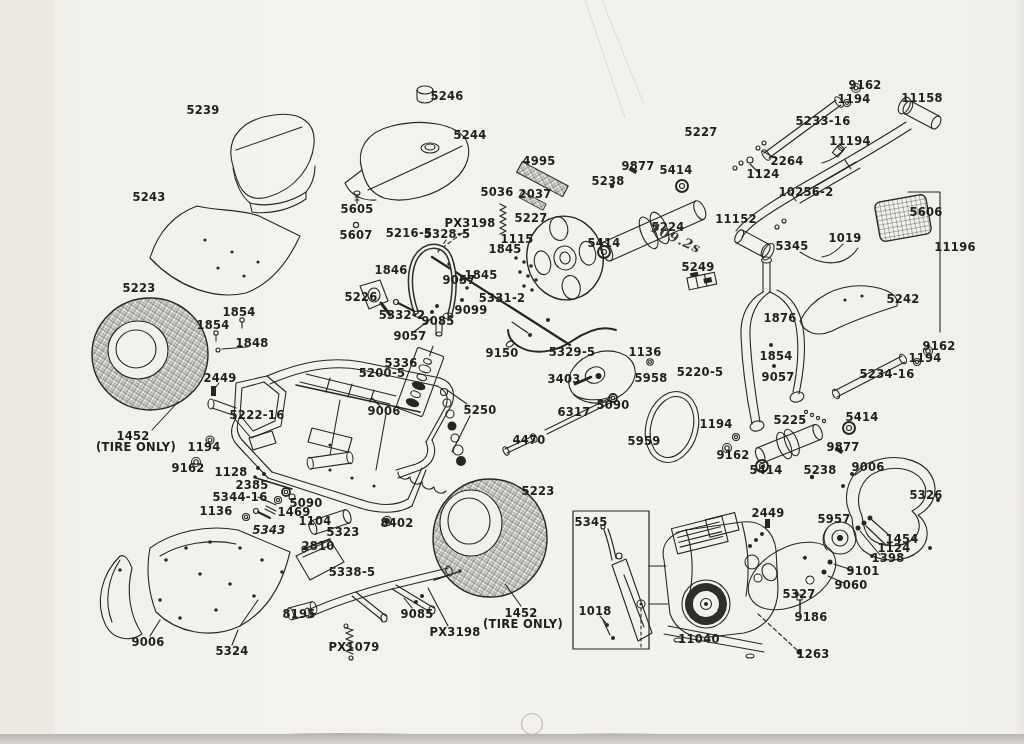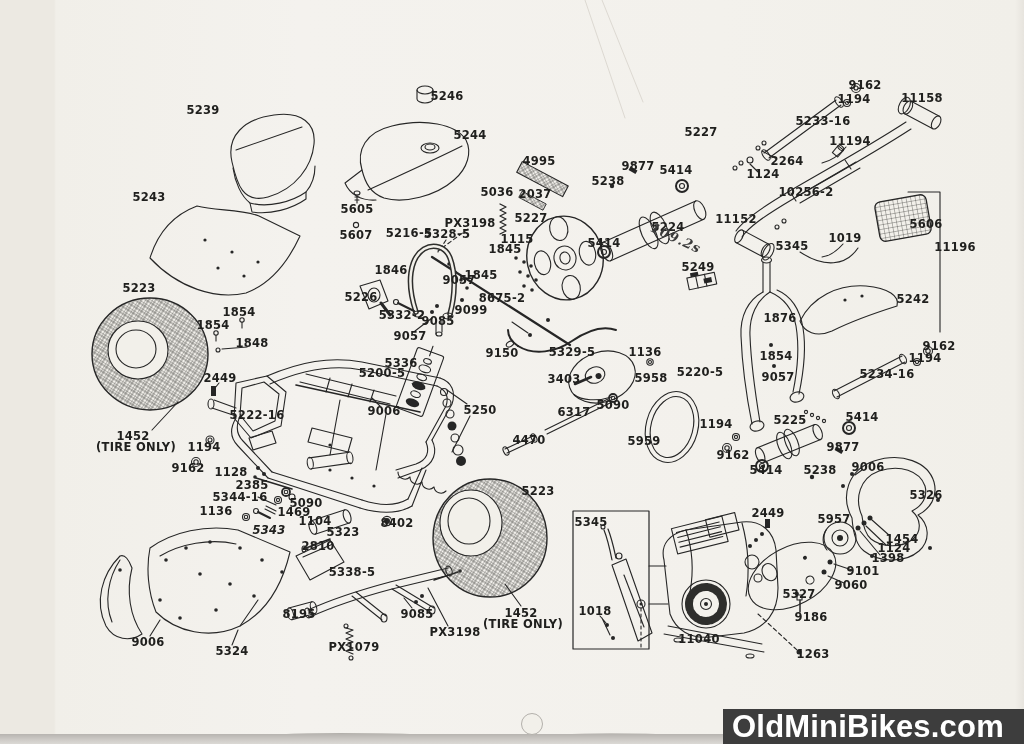--- a/index.html
+++ b/index.html
@@ -566,42 +566,42 @@
       <div class="plabel" style="left: 608px; top: 181px;">5238</div>
       <div class="plabel" style="left: 638px; top: 166px;">9877</div>
       <div class="plabel" style="left: 676px; top: 170px;">5414</div>
       <div class="plabel" style="left: 701px; top: 132px;">5227</div>
       <div class="plabel" style="left: 668px; top: 227px;">5224</div>
       <div class="plabel" style="left: 604px; top: 243px;">5414</div>
       <div class="plabel" style="left: 698px; top: 267px;">5249</div>
       <div class="plabel" style="left: 736px; top: 219px;">11152</div>
       <div class="plabel" style="left: 792px; top: 246px;">5345</div>
       <div class="plabel" style="left: 845px; top: 238px;">1019</div>
-      <div class="plabel" style="left: 926px; top: 224px;">5606</div>
+      <div class="plabel" style="left: 926px; top: 212px;">5606</div>
       <div class="plabel" style="left: 955px; top: 247px;">11196</div>
       <div class="plabel" style="left: 806px; top: 192px;">10256-2</div>
       <div class="plabel" style="left: 850px; top: 141px;">11194</div>
       <div class="plabel" style="left: 787px; top: 161px;">2264</div>
       <div class="plabel" style="left: 763px; top: 174px;">1124</div>
       <div class="plabel" style="left: 823px; top: 121px;">5233-16</div>
       <div class="plabel" style="left: 865px; top: 85px;">9162</div>
       <div class="plabel" style="left: 854px; top: 99px;">1194</div>
       <div class="plabel" style="left: 922px; top: 98px;">11158</div>
-      <div class="plabel" style="left: 502px; top: 298px;">8675-2</div>
+      <div class="plabel" style="left: 502px; top: 298px;">5331-2</div>
       <div class="plabel" style="left: 502px; top: 353px;">9150</div>
       <div class="plabel" style="left: 572px; top: 352px;">5329-5</div>
       <div class="plabel" style="left: 645px; top: 352px;">1136</div>
       <div class="plabel" style="left: 651px; top: 378px;">5958</div>
       <div class="plabel" style="left: 564px; top: 379px;">3403</div>
       <div class="plabel" style="left: 613px; top: 405px;">5090</div>
       <div class="plabel" style="left: 574px; top: 412px;">6317</div>
       <div class="plabel" style="left: 529px; top: 440px;">4470</div>
       <div class="plabel" style="left: 644px; top: 441px;">5959</div>
       <div class="plabel" style="left: 480px; top: 410px;">5250</div>
-      <div class="plabel" style="left: 903px; top: 299px; margin-left: 10px;">5242</div>
+      <div class="plabel" style="left: 903px; top: 299px;">5242</div>
       <div class="plabel" style="left: 780px; top: 318px;">1876</div>
       <div class="plabel" style="left: 776px; top: 356px;">1854</div>
       <div class="plabel" style="left: 778px; top: 377px;">9057</div>
       <div class="plabel" style="left: 700px; top: 372px;">5220-5</div>
       <div class="plabel" style="left: 887px; top: 374px;">5234-16</div>
       <div class="plabel" style="left: 939px; top: 346px;">9162</div>
       <div class="plabel" style="left: 925px; top: 358px;">1194</div>
       <div class="plabel" style="left: 716px; top: 424px;">1194</div>
       <div class="plabel" style="left: 733px; top: 455px;">9162</div>
       <div class="plabel" style="left: 790px; top: 420px;">5225</div>
@@ -654,17 +654,14 @@
       <div class="plabel" style="left: 851px; top: 585px;">9060</div>
       <div class="plabel" style="left: 863px; top: 571px;">9101</div>
       <div class="plabel" style="left: 888px; top: 558px;">1398</div>
       <div class="plabel" style="left: 894px; top: 548px;">1124</div>
       <div class="plabel" style="left: 902px; top: 539px;">1454</div>
       <div class="plabel" style="left: 834px; top: 519px; text-align: right;">5957</div>
       <div class="plabel" style="left: 768px; top: 513px;">2449</div>
       <div class="plabel hand" style="left: 676px; top: 238px; transform: translate(-50%, -50%) rotate(25deg);">109.2s</div>
     </div>
 
-<div class="watermark">
-  <span>OldMiniBikes.com</span>
+
 </div>
 
-</div>
-
 </body></html>

